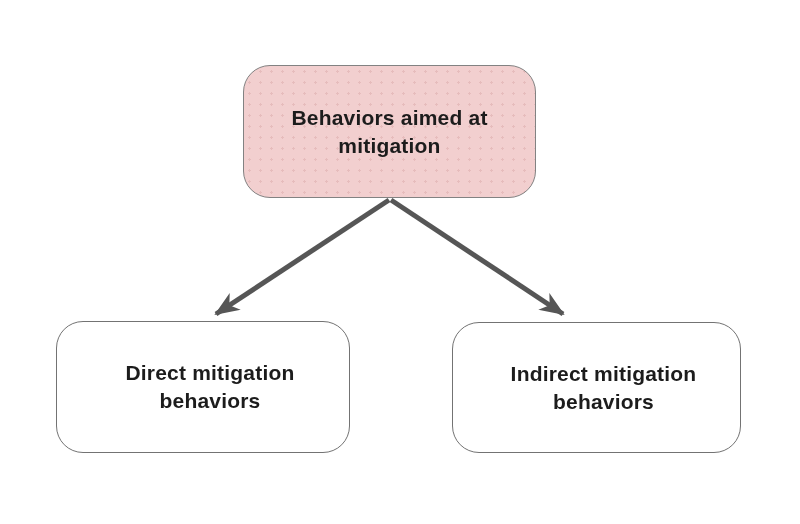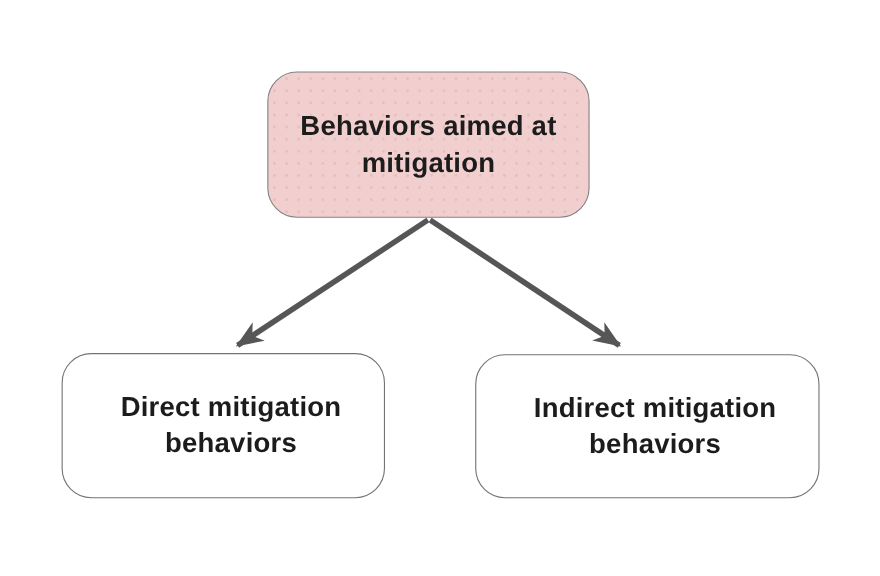--- a/index.html
+++ b/index.html
@@ -25,21 +25,21 @@
   }
   .node {
     position: absolute;
     box-sizing: border-box;
     display: flex;
     align-items: center;
     justify-content: center;
     text-align: center;
     border-radius: 27px;
     font-weight: 700;
-    font-size: 25px;
+    font-size: 21px;
     line-height: 1.32;
     color: var(--text, #1c1c1c);
     letter-spacing: 0.2px;
   }
   .node .node-label {
     display: inline-block;
   }
   .node-root {
     left: 243px;
     top: 65px;
@@ -57,23 +57,23 @@
     padding-left: 14px;
   }
   .node-direct {
     left: 56px;
     top: 321px;
     width: 294px;
     height: 132px;
   }
   .node-direct .node-label { max-width: 232px; }
   .node-indirect {
-    left: 432px;
+    left: 452px;
     top: 322px;
-    width: 313px;
+    width: 289px;
     height: 131px;
     align-items: center;
   }
   .node-indirect .node-label { max-width: 250px; }
 </style>
 </head>
 <body>
 
 <div class="canvas">
 

